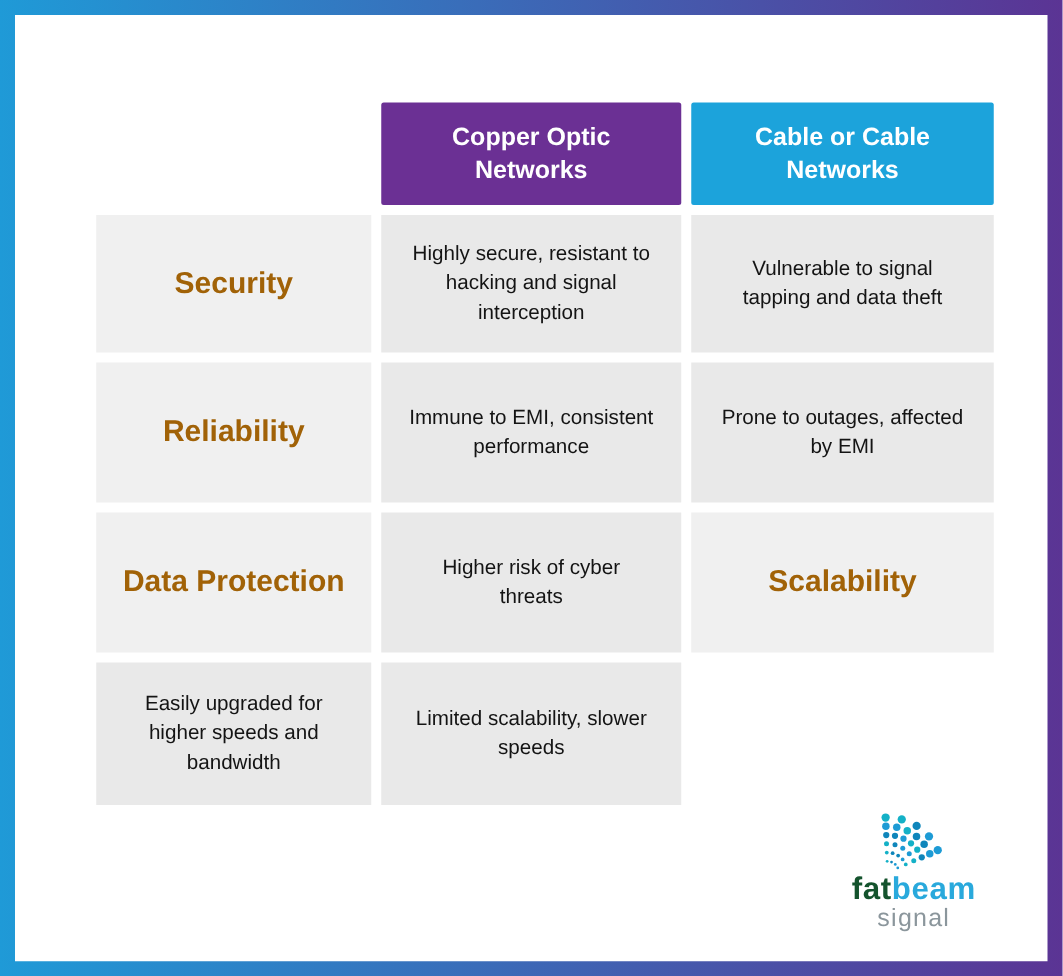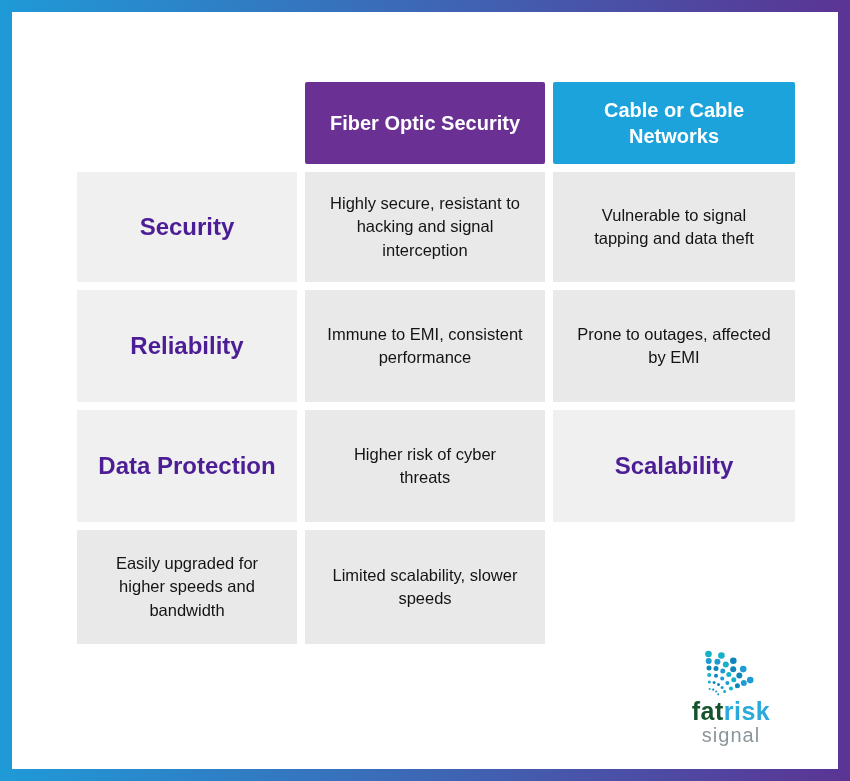--- a/index.html
+++ b/index.html
@@ -37,21 +37,21 @@
     padding:0 18px;
   }
   .hdr-fiber{background:var(--fiber-color,#6b3094);}
   .hdr-copper{background:var(--copper-color,#1ca3db);}
   .rowlabel{
     background:#f0f0f0;
     display:flex;align-items:center;justify-content:center;
     text-align:center;
     font-weight:bold;
     font-size:24px;
-    color:#4c1d95;
+    color:#a16207;
     line-height:1.35;
     padding:4px 20px;
   }
   .cell{
     background:#e9e9e9;
     display:flex;align-items:center;justify-content:center;
     text-align:center;
     font-size:16.5px;
     color:#141414;
     line-height:1.4;
@@ -82,21 +82,21 @@
 </style>
 </head>
 <body>
 
 <div class="page">
   <div class="inner">
 
     <div class="cmp-table">
 
       <div class="hdr-spacer"></div>
-      <div class="hdr hdr-fiber">Fiber Optic Security</div>
+      <div class="hdr hdr-fiber">Copper Optic Networks</div>
       <div class="hdr hdr-copper">Cable or Cable Networks</div>
 
       <div class="rowlabel">Security</div>
       <div class="cell">Highly secure, resistant to hacking and signal interception</div>
       <div class="cell">Vulnerable to signal tapping and data theft</div>
 
       <div class="rowlabel">Reliability</div>
       <div class="cell">Immune to EMI, consistent performance</div>
       <div class="cell">Prone to outages, affected by EMI</div>
 
@@ -138,19 +138,19 @@
             <circle cx="38.3" cy="32.4" r="3" fill="#0f86bb"></circle>
             <circle cx="42.8" cy="40.0" r="3" fill="#1d9bd5"></circle>
             <circle cx="7.5" cy="11.0" r="3.3" fill="#14b1c7"></circle>
             <circle cx="20.4" cy="12.5" r="3.3" fill="#14b1c7"></circle>
             <circle cx="32.3" cy="17.7" r="3.3" fill="#0f86bb"></circle>
             <circle cx="42.2" cy="26.1" r="3.3" fill="#1d9bd5"></circle>
             <circle cx="49.2" cy="37.1" r="3.3" fill="#1d9bd5"></circle>
           </svg>
       </span>
       <div class="logo-word">
-        <span class="logo-fat">fat</span><span class="logo-beam">risk</span>
+        <span class="logo-fat">fat</span><span class="logo-beam">beam</span>
       </div>
       <div class="logo-fiber">signal</div>
     </div>
 
   </div>
 </div>
 
 </body></html>

